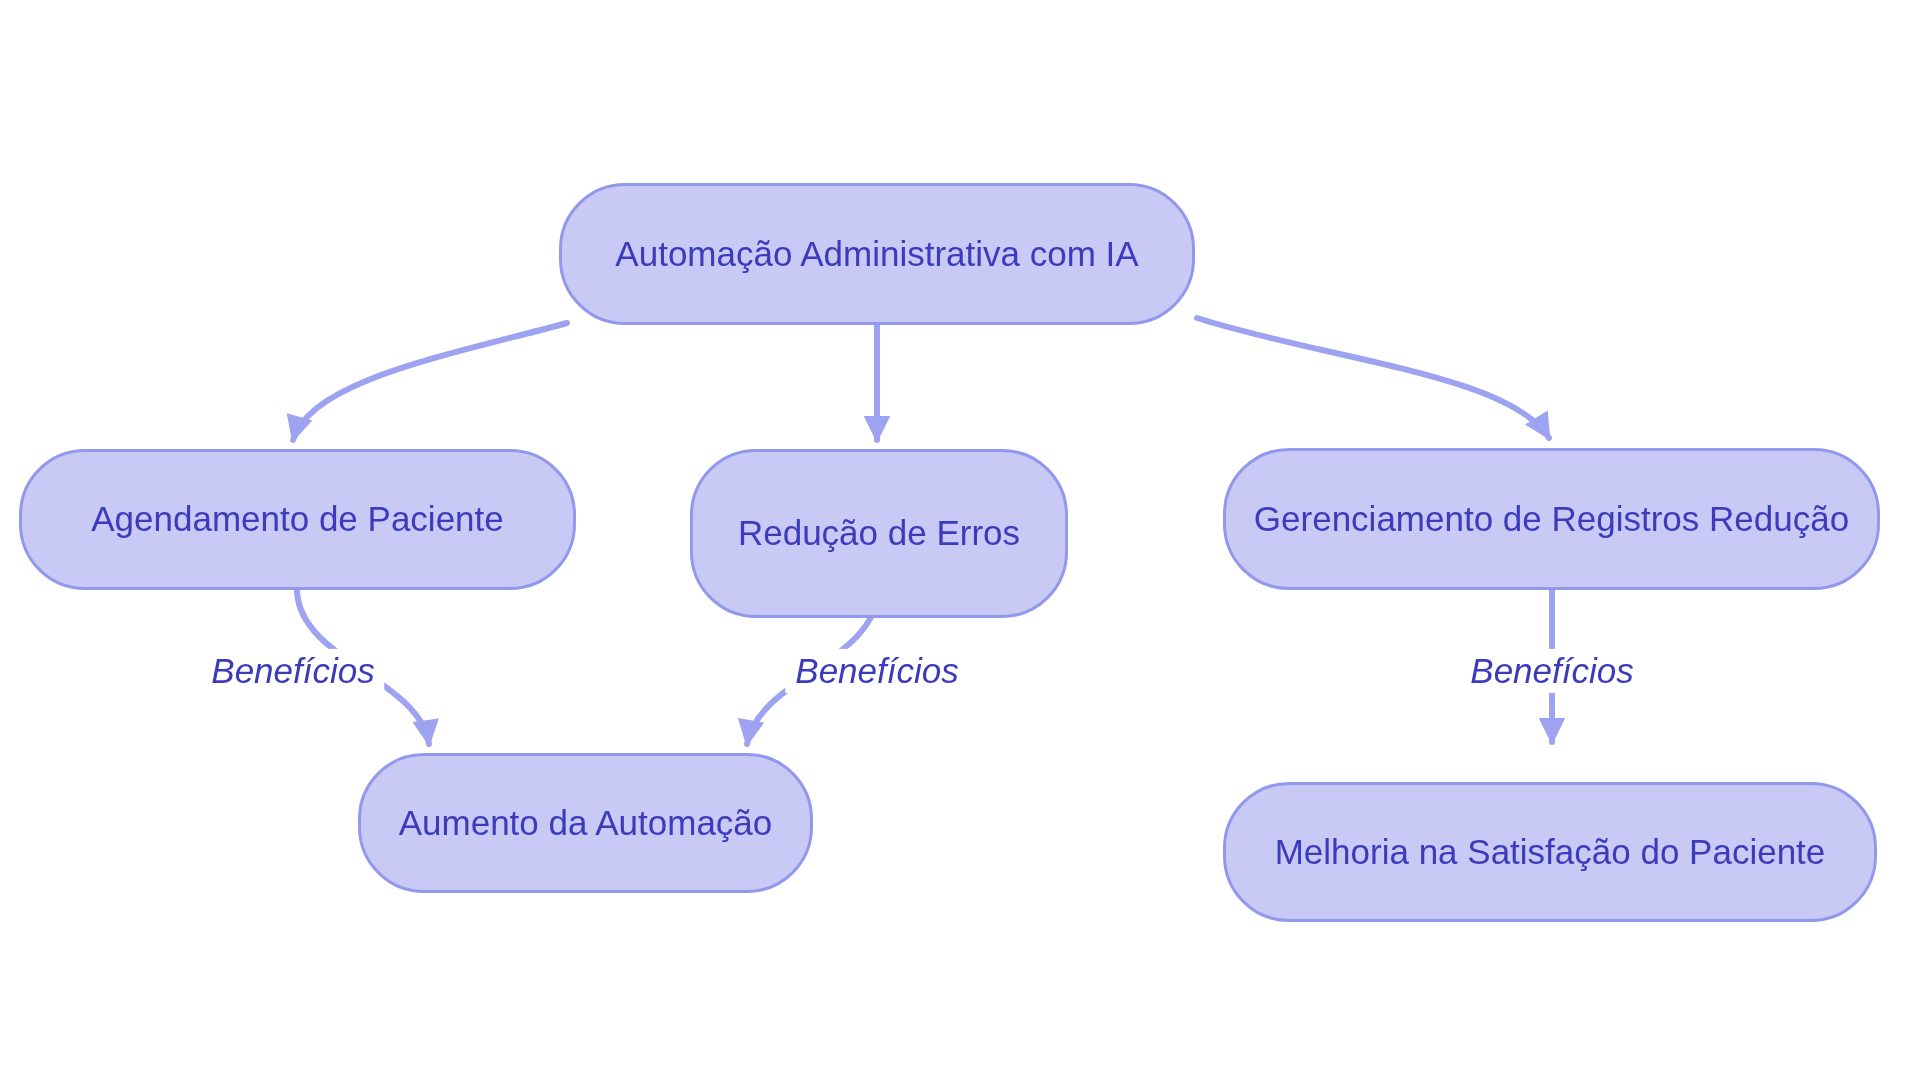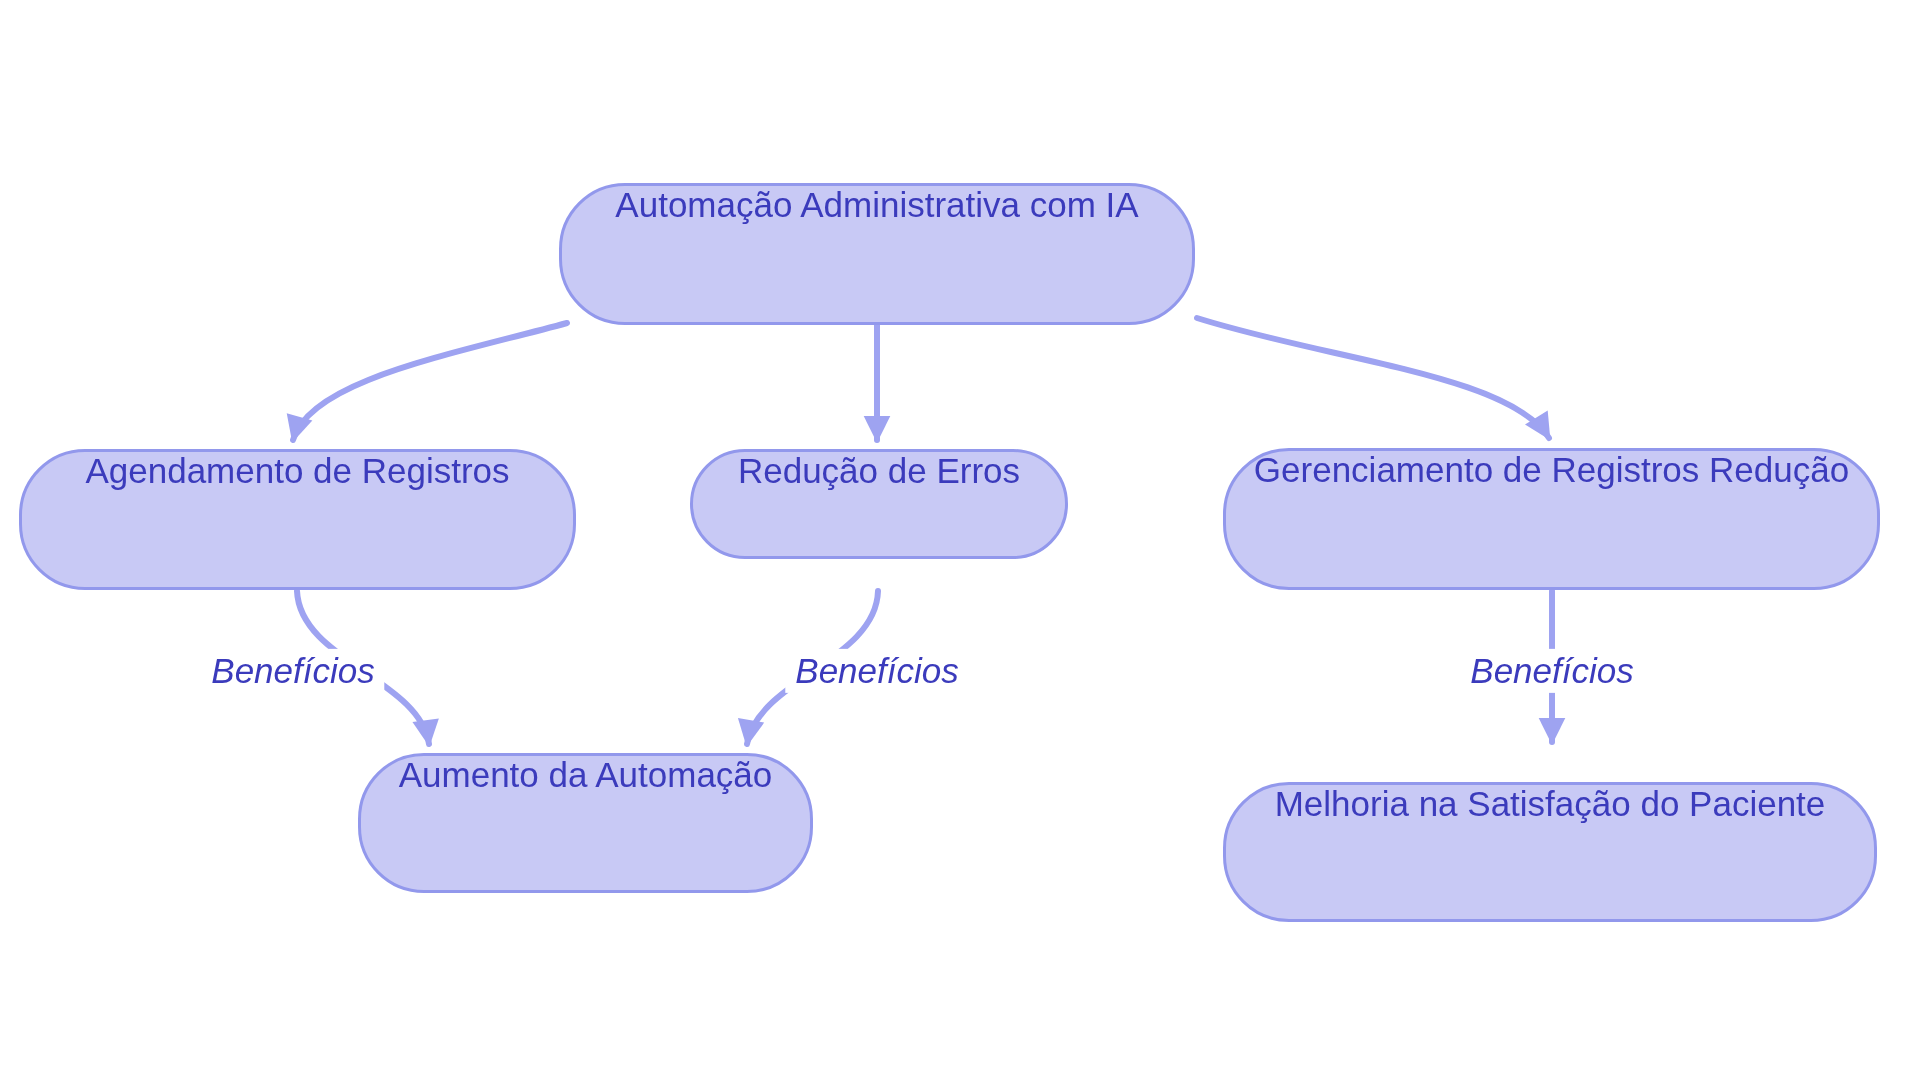--- a/index.html
+++ b/index.html
@@ -34,21 +34,21 @@
     fill: var(--edge, #9ea3f1);
     stroke: none;
   }
   .node {
     position: absolute;
     box-sizing: border-box;
     background: var(--node-fill, #c8c9f5);
     border: 3px solid var(--node-stroke, #9298ec);
     border-radius: 66px;
     display: flex;
-    align-items: flex-start;
+    align-items: center;
     justify-content: center;
     text-align: center;
     color: var(--node-text, #3b3bbc);
     font-size: 35px;
     line-height: 1.1;
     white-space: nowrap;
   }
   .edge-label {
     position: absolute;
     transform: translate(-50%, -50%);
@@ -78,24 +78,24 @@
     <path class="edge" d="M297,591 C300,660 420,680 429,744" marker-end="url(#arrow)"></path>
     <path class="edge" d="M878,591 C876,660 758,680 747,744" marker-end="url(#arrow)"></path>
     <path class="edge" d="M1552,591 L1552,742" marker-end="url(#arrow)"></path>
   </svg>
 
   <div class="node" style="left:559px; top:183px; width:636px; height:142px;">
     <span>Automação Administrativa com IA</span>
   </div>
 
   <div class="node" style="left:19px; top:449px; width:557px; height:141px;">
-    <span>Agendamento de Registros</span>
+    <span>Agendamento de Paciente</span>
   </div>
 
-  <div class="node" style="left:690px; top:449px; width:378px; height:110px;">
+  <div class="node" style="left:690px; top:449px; width:378px; height:169px;">
     <span>Redução de Erros</span>
   </div>
 
   <div class="node" style="left:1223px; top:448px; width:657px; height:142px;">
     <span>Gerenciamento de Registros Redução</span>
   </div>
 
   <div class="node" style="left:358px; top:753px; width:455px; height:140px;">
     <span>Aumento da Automação</span>
   </div>

